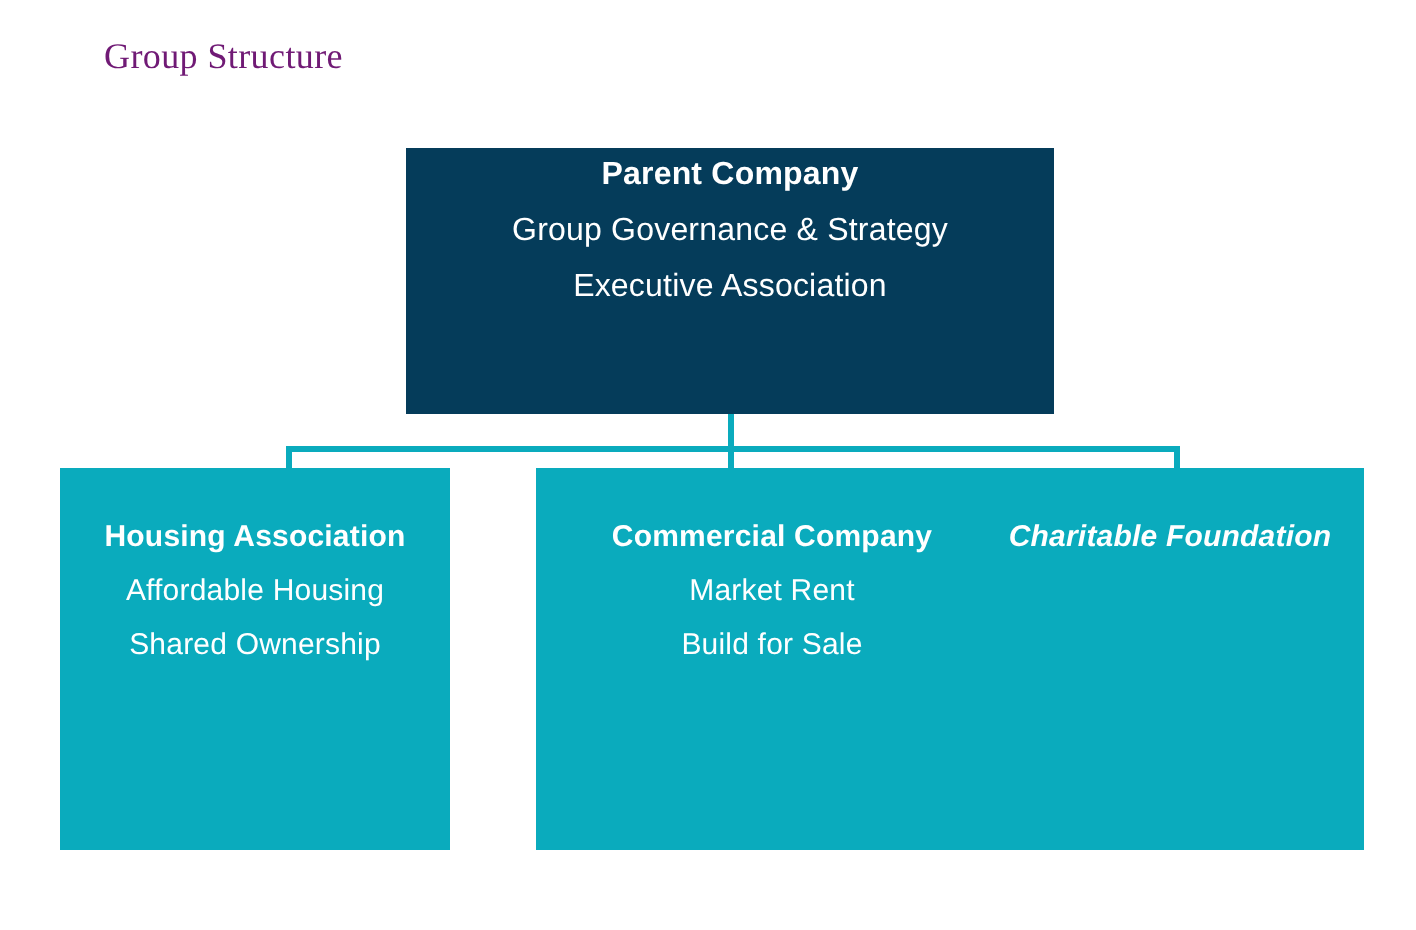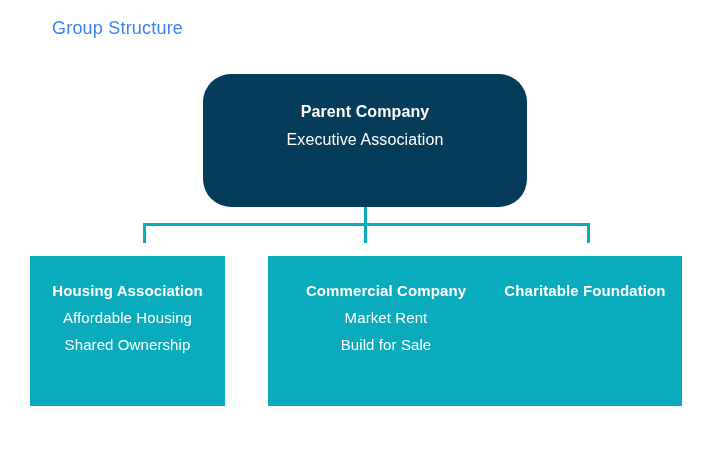--- a/index.html
+++ b/index.html
@@ -20,63 +20,63 @@
     background: #ffffff;
   }
 
   
   .page-title {
     position: absolute;
     left: 52px;
     top: 17px;
     font-size: 18px;
     line-height: 22px;
-    color: #3b82f6;
+    color: #701a75;
     letter-spacing: 0.2px;
     white-space: nowrap;
+    font-family: Liberation Serif, serif;
   }
 
   
   .node {
     position: absolute;
     box-sizing: border-box;
     display: flex;
     flex-direction: column;
     align-items: center;
     color: #ffffff;
     text-align: center;
   }
   .node-parent {
     left: 203px;
     top: 74px;
     width: 324px;
     height: 133px;
     background: #053c5a;
-    padding-top: 24px;
-    border-radius: 28px;
   }
   .node-child {
-    top: 256px;
-    height: 150px;
+    top: 234px;
+    height: 191px;
     background: #0aabbd;
     padding-top: 21px;
     text-align: right;
   }
   .node-housing {
     left: 30px;
     width: 195px;
   }
   .node-commercial {
     left: 239px;
     width: 236px;
     margin-left: 29px;
   }
   .node-charity {
     left: 488px;
     width: 194px;
+    font-style: italic;
   }
 
   .node-heading {
     font-size: 15px;
     font-weight: bold;
     line-height: 27px;
     white-space: nowrap;
     letter-spacing: 0.1px;
   }
   .node-line {
@@ -130,20 +130,21 @@
 </style>
 </head>
 <body>
 
 <div class="canvas">
 
   <div class="page-title">Group Structure</div>
 
   <div class="node node-parent">
     <div class="node-heading">Parent  Company</div>
+    <div class="node-line">Group Governance &amp; Strategy</div>
     <div class="node-line">Executive Association</div>
   </div>
 
   <div class="conn conn-stem-top"></div>
   <div class="conn conn-bus"></div>
   <div class="conn conn-drop-left"></div>
   <div class="conn conn-drop-center"></div>
   <div class="conn conn-drop-right"></div>
 
   <div class="node node-child node-housing">

